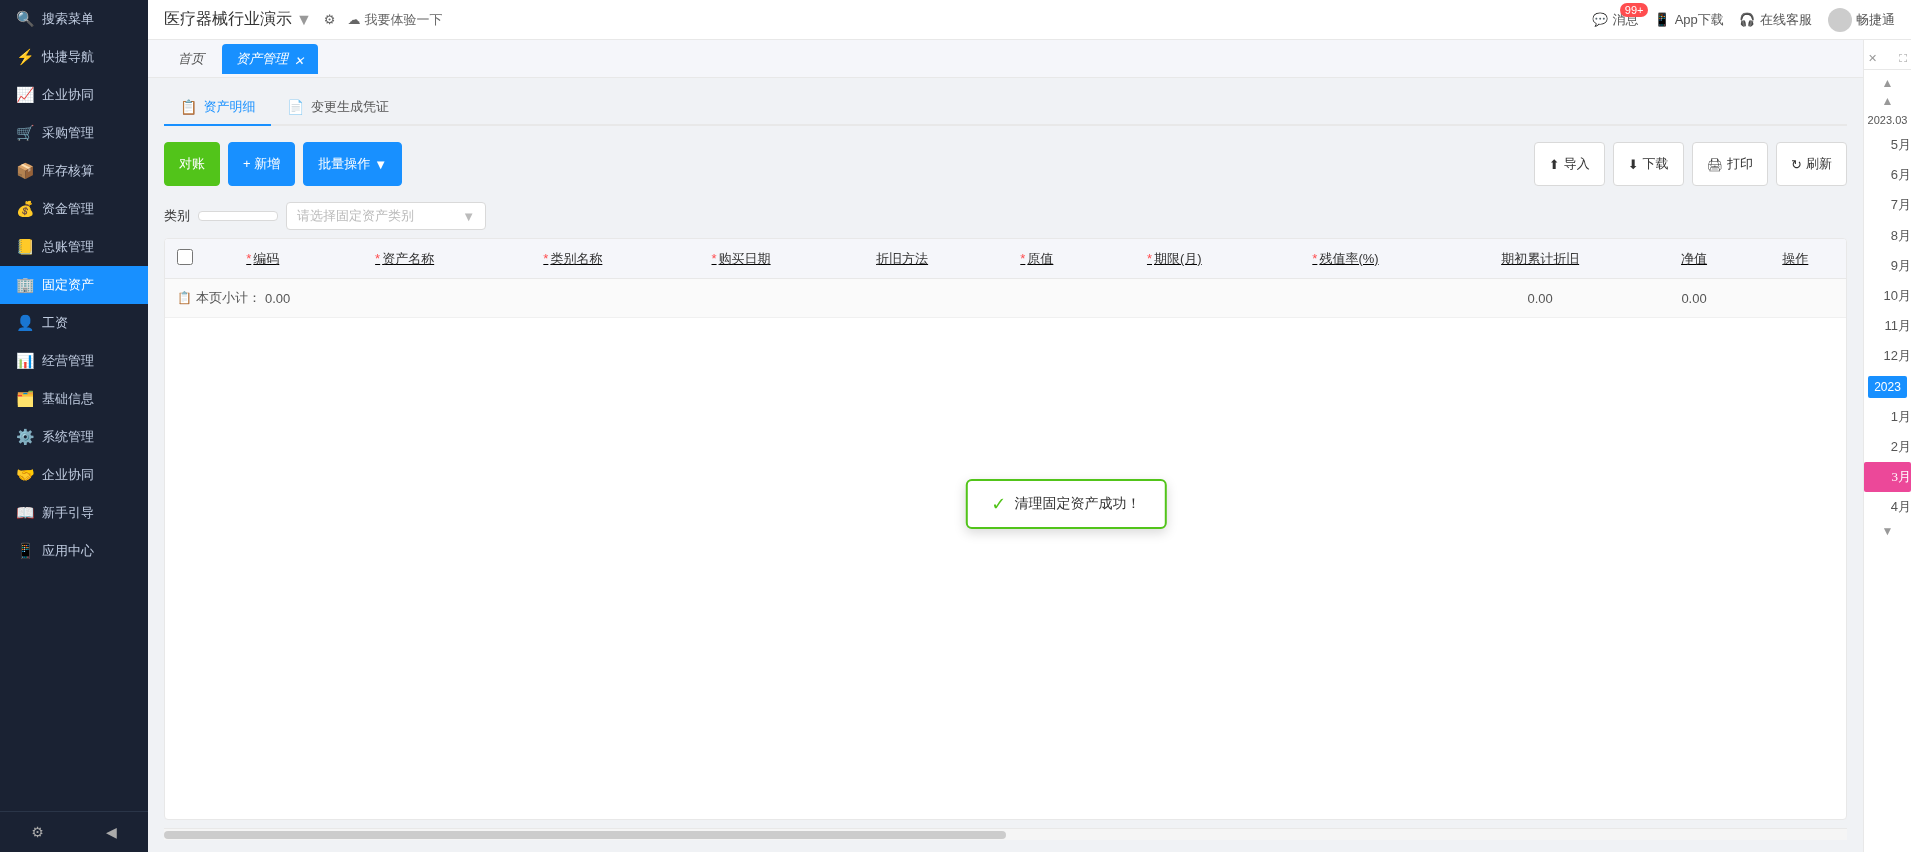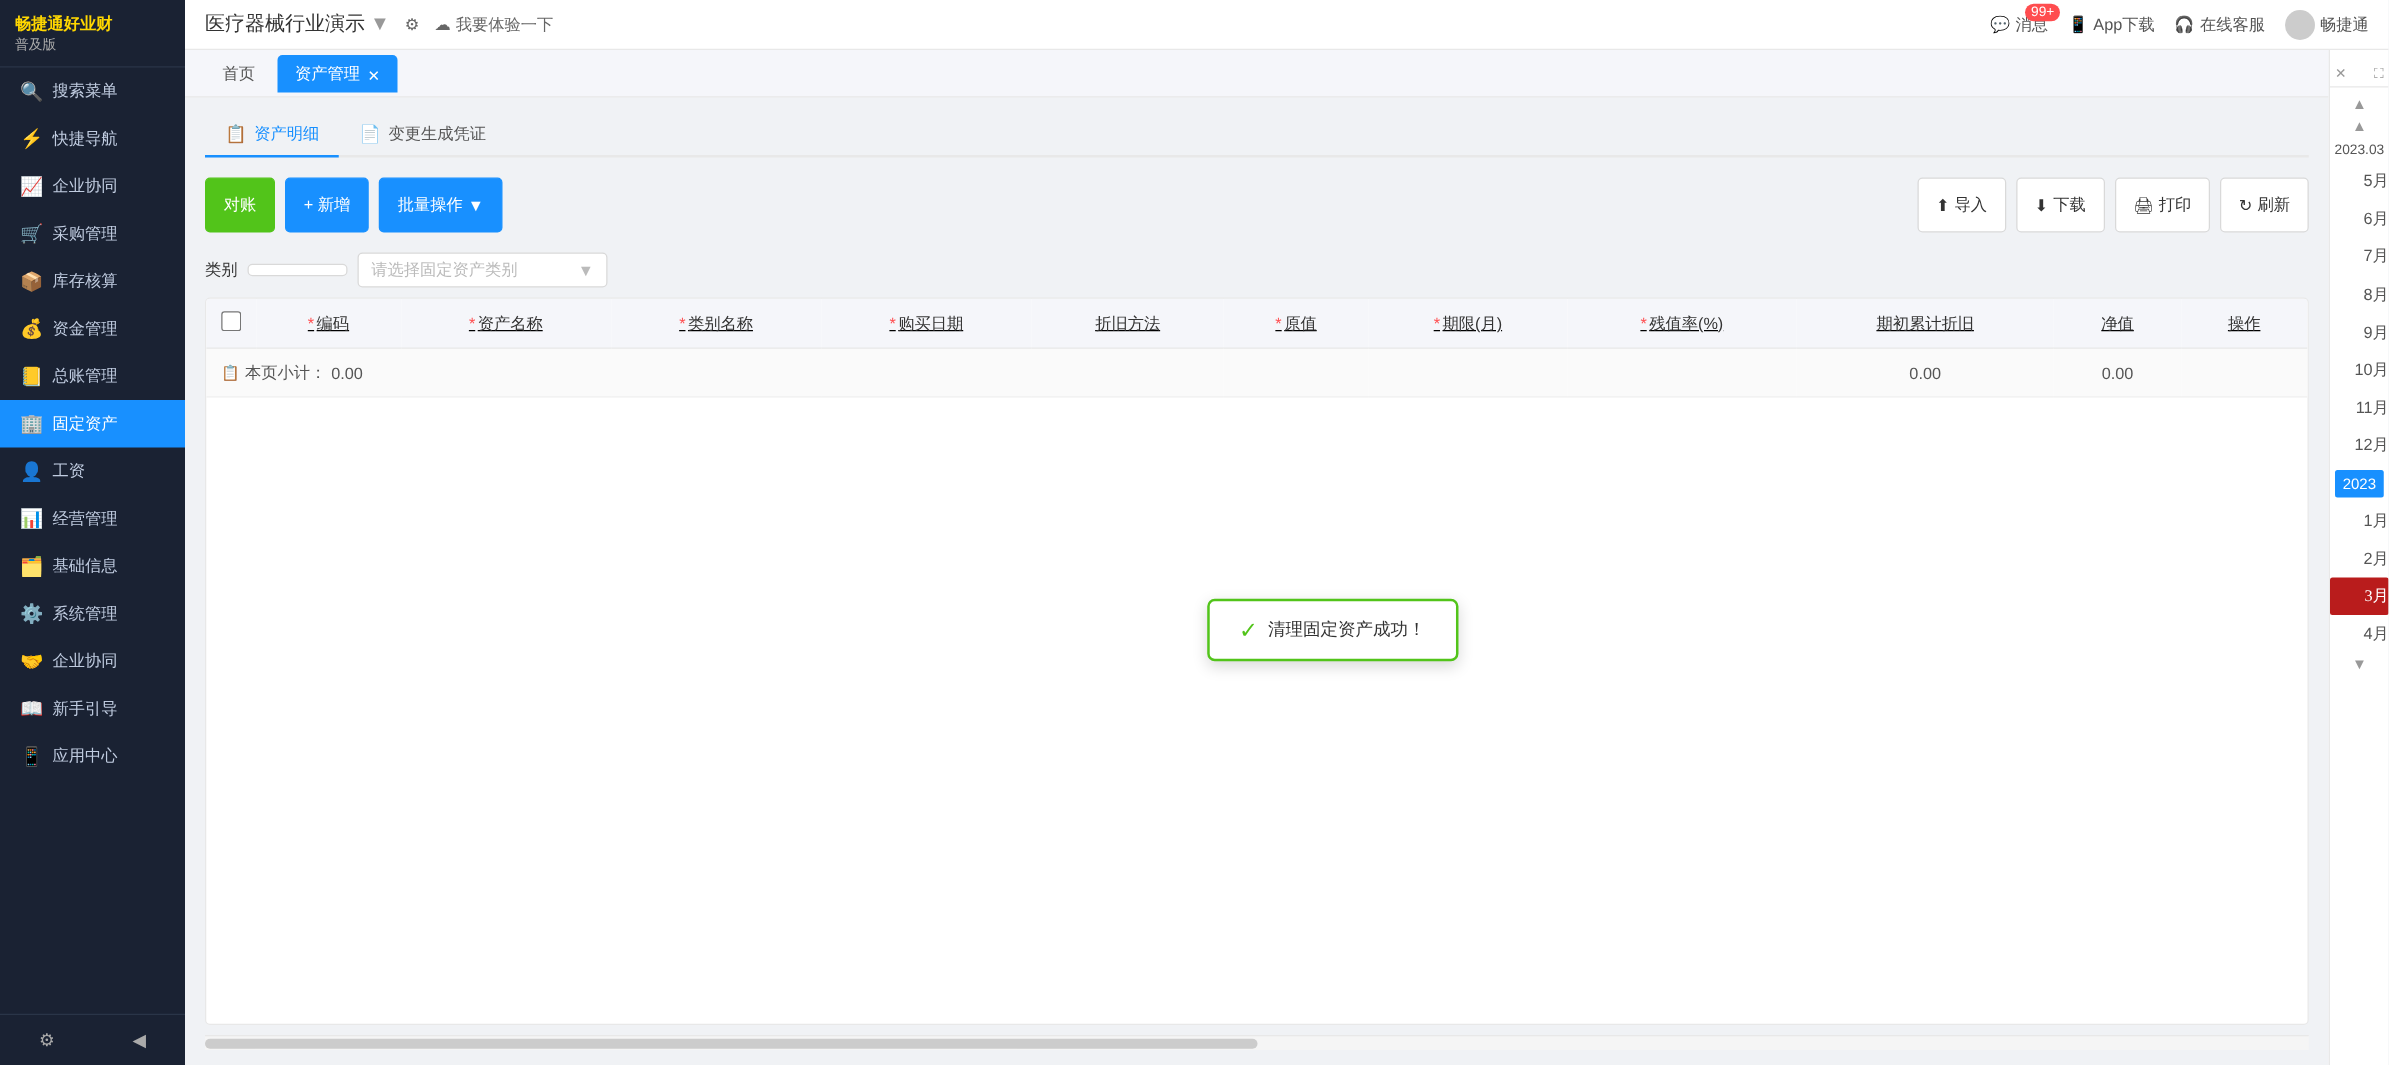--- a/index.html
+++ b/index.html
@@ -85,20 +85,21 @@
     }
     .tab {
       padding: 6px 14px;
       border-radius: 4px 4px 0 0;
       cursor: pointer;
       font-size: 13px;
       color: #555;
       display: flex;
       align-items: flex-end;
       gap: 6px;
+      font-style: italic;
     }
     .tab.active {
       background: #1890ff;
       color: #fff;
     }
     .tab-close { font-size: 12px; cursor: pointer; }
 
     
     .page-body { flex: 1; display: flex; overflow: hidden; padding: 12px 16px; flex-direction: column; gap: 8px; }
 
@@ -266,45 +267,41 @@
     }
     .right-panel-item {
       width: 100%;
       text-align: right;
       padding: 6px 0;
       font-size: 13px;
       color: #555;
       cursor: pointer;
       line-height: 1.4;
     }
-    .right-panel-item.current { background: #b91c1c; color: #fff; border-radius: 2px; font-family: Liberation Serif, serif; }
+    .right-panel-item.current { background: #ec4899; color: #fff; border-radius: 2px; font-family: Liberation Serif, serif; }
     .right-panel-year {
       background: #1890ff;
       color: #fff;
       padding: 4px 6px;
       font-size: 12px;
       border-radius: 2px;
       margin: 4px;
       text-align: center;
     }
     .panel-arrows { display: flex; flex-direction: column; gap: 0; width: 100%; }
     .panel-arrow { text-align: center; color: #999; cursor: pointer; font-size: 12px; padding: 2px; }
 
     
     .scroll-bar-container { height: 12px; background: #f5f5f5; border-top: 1px solid #e8e8e8; }
     .scroll-bar { height: 8px; background: #ccc; border-radius: 4px; width: 50%; margin: 2px 0; }
   </style>
 </head>
 <body>
 
 <div class="sidebar">
-  <div class="sidebar-logo">
-    <div class="logo-title">畅捷通好业财</div>
-    <div class="logo-sub">普及版</div>
-  </div>
   <div class="sidebar-nav">
 
   <div class="sidebar-item">
         <span class="icon">🔍</span>
         <span>搜索菜单</span>
       </div>
       <div class="sidebar-item">
         <span class="icon">⚡</span>
         <span>快捷导航</span>
       </div>

